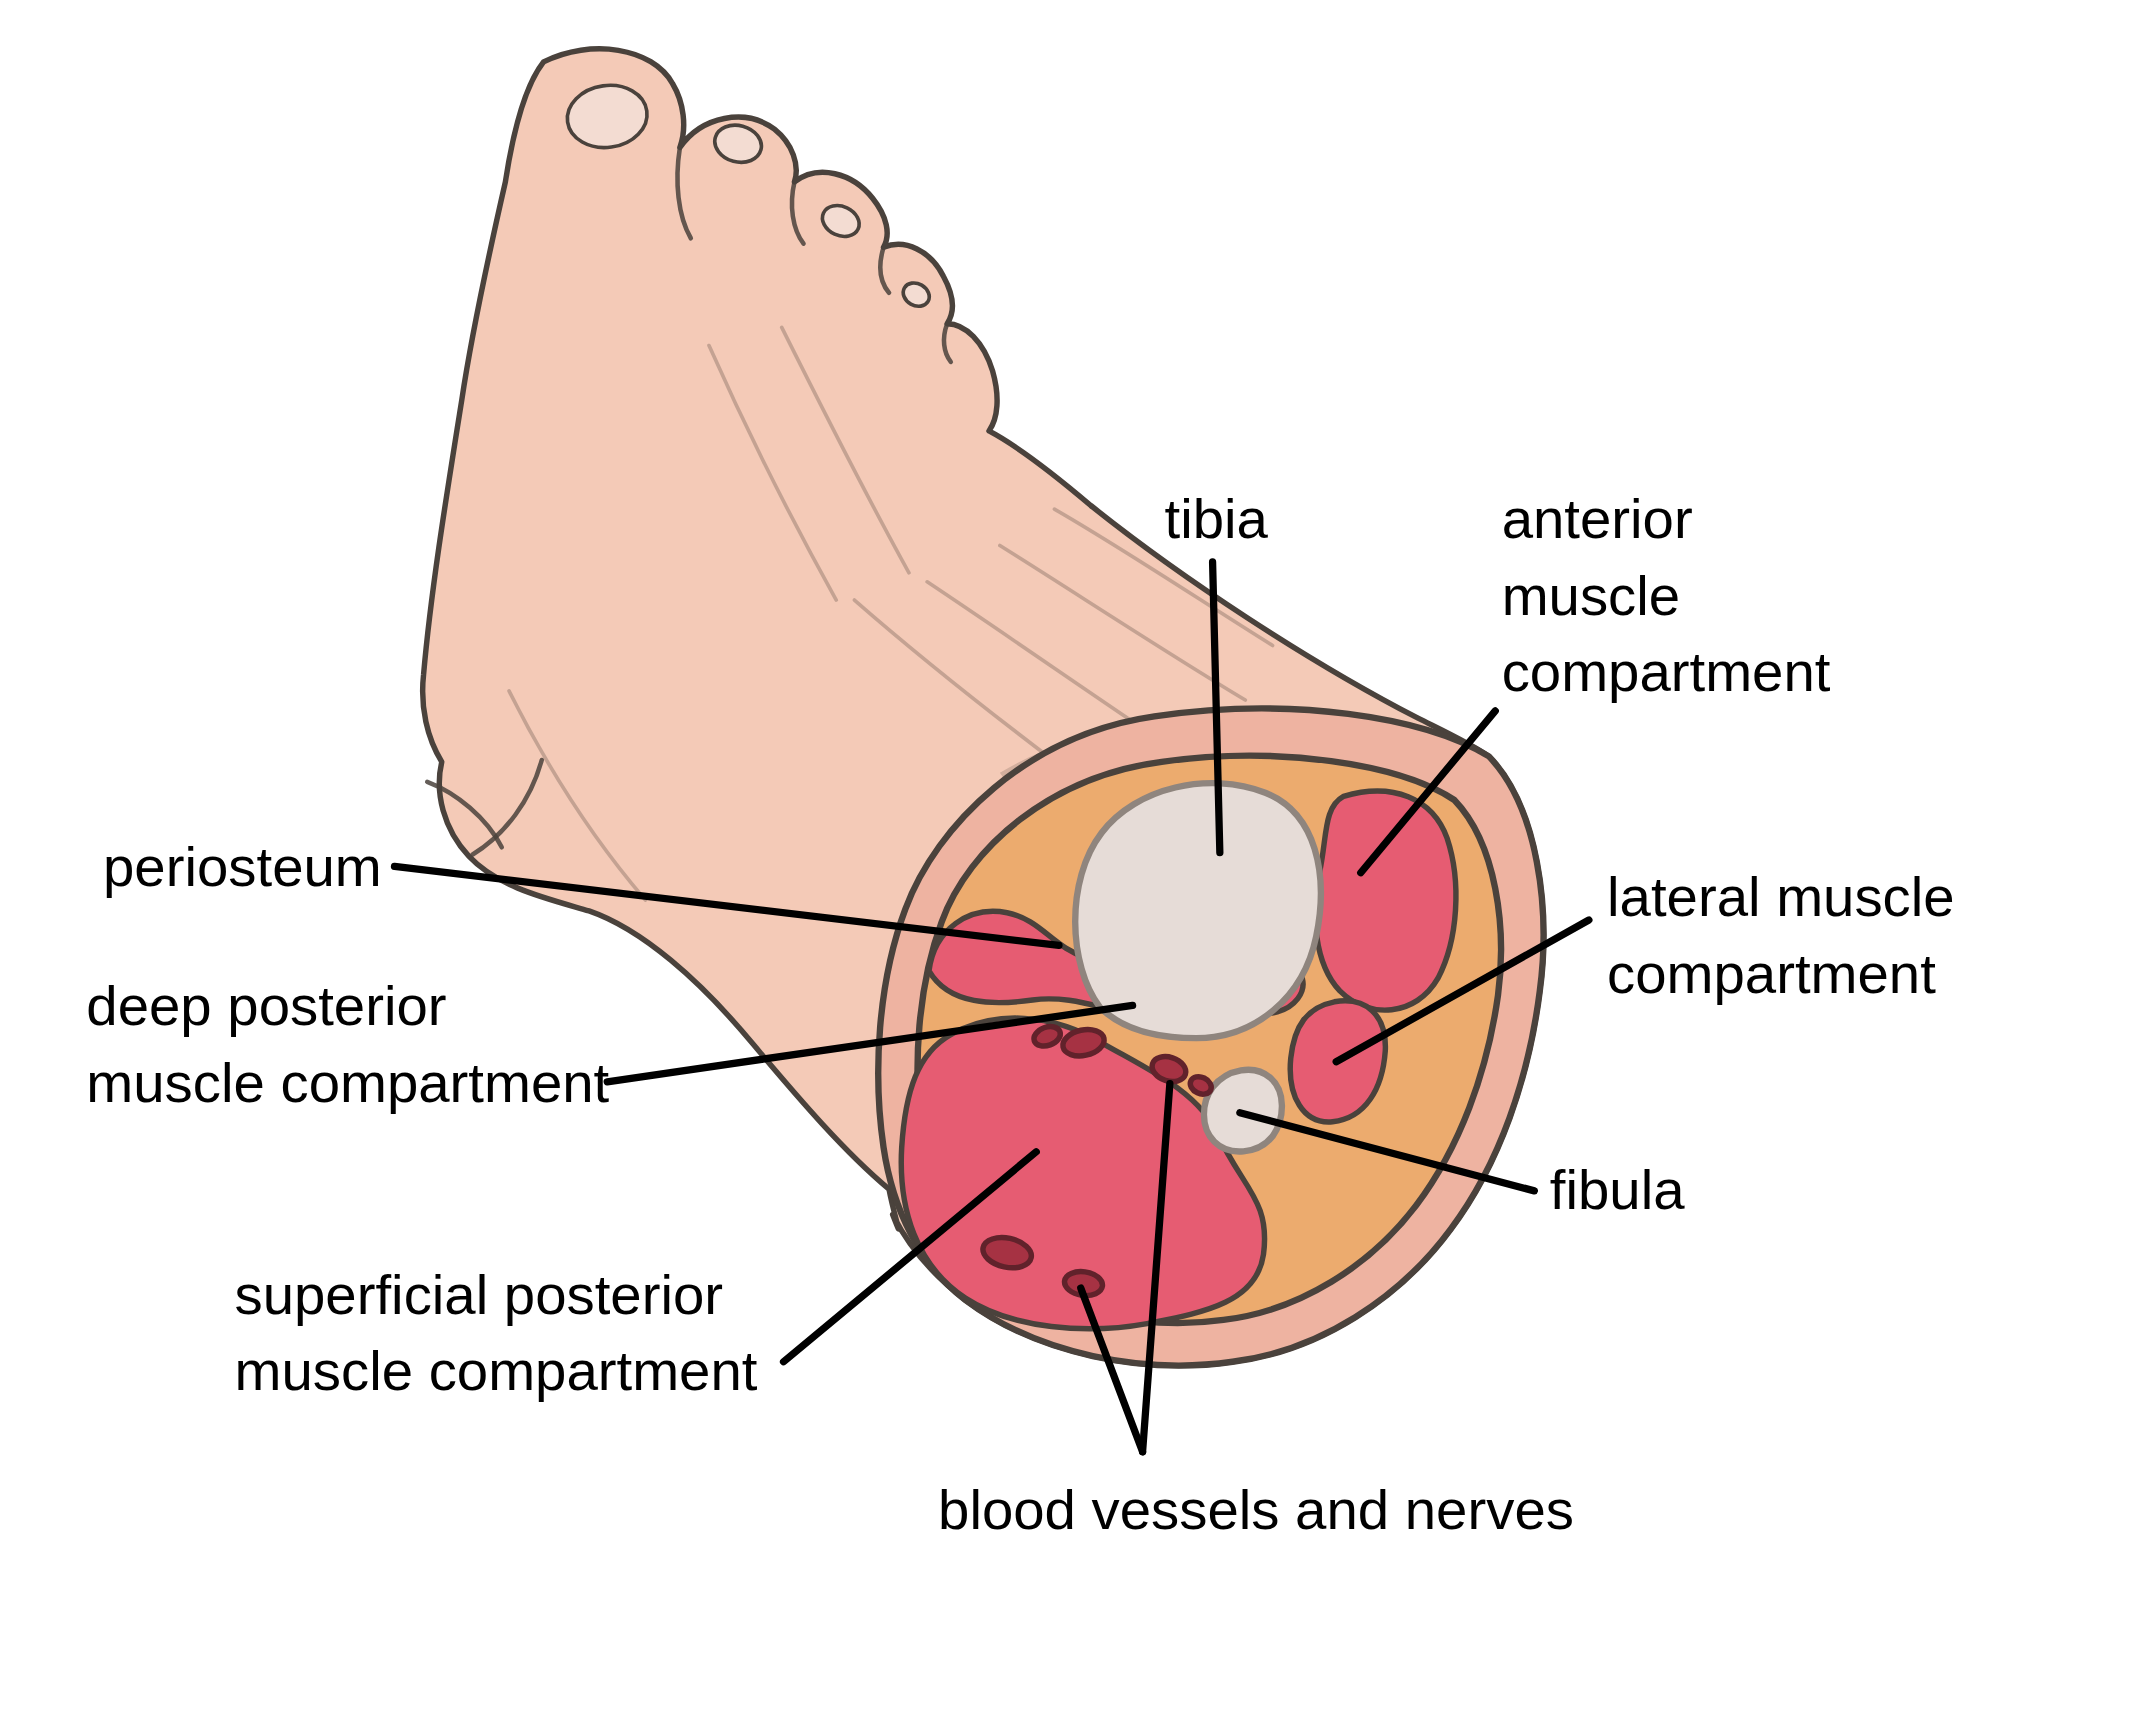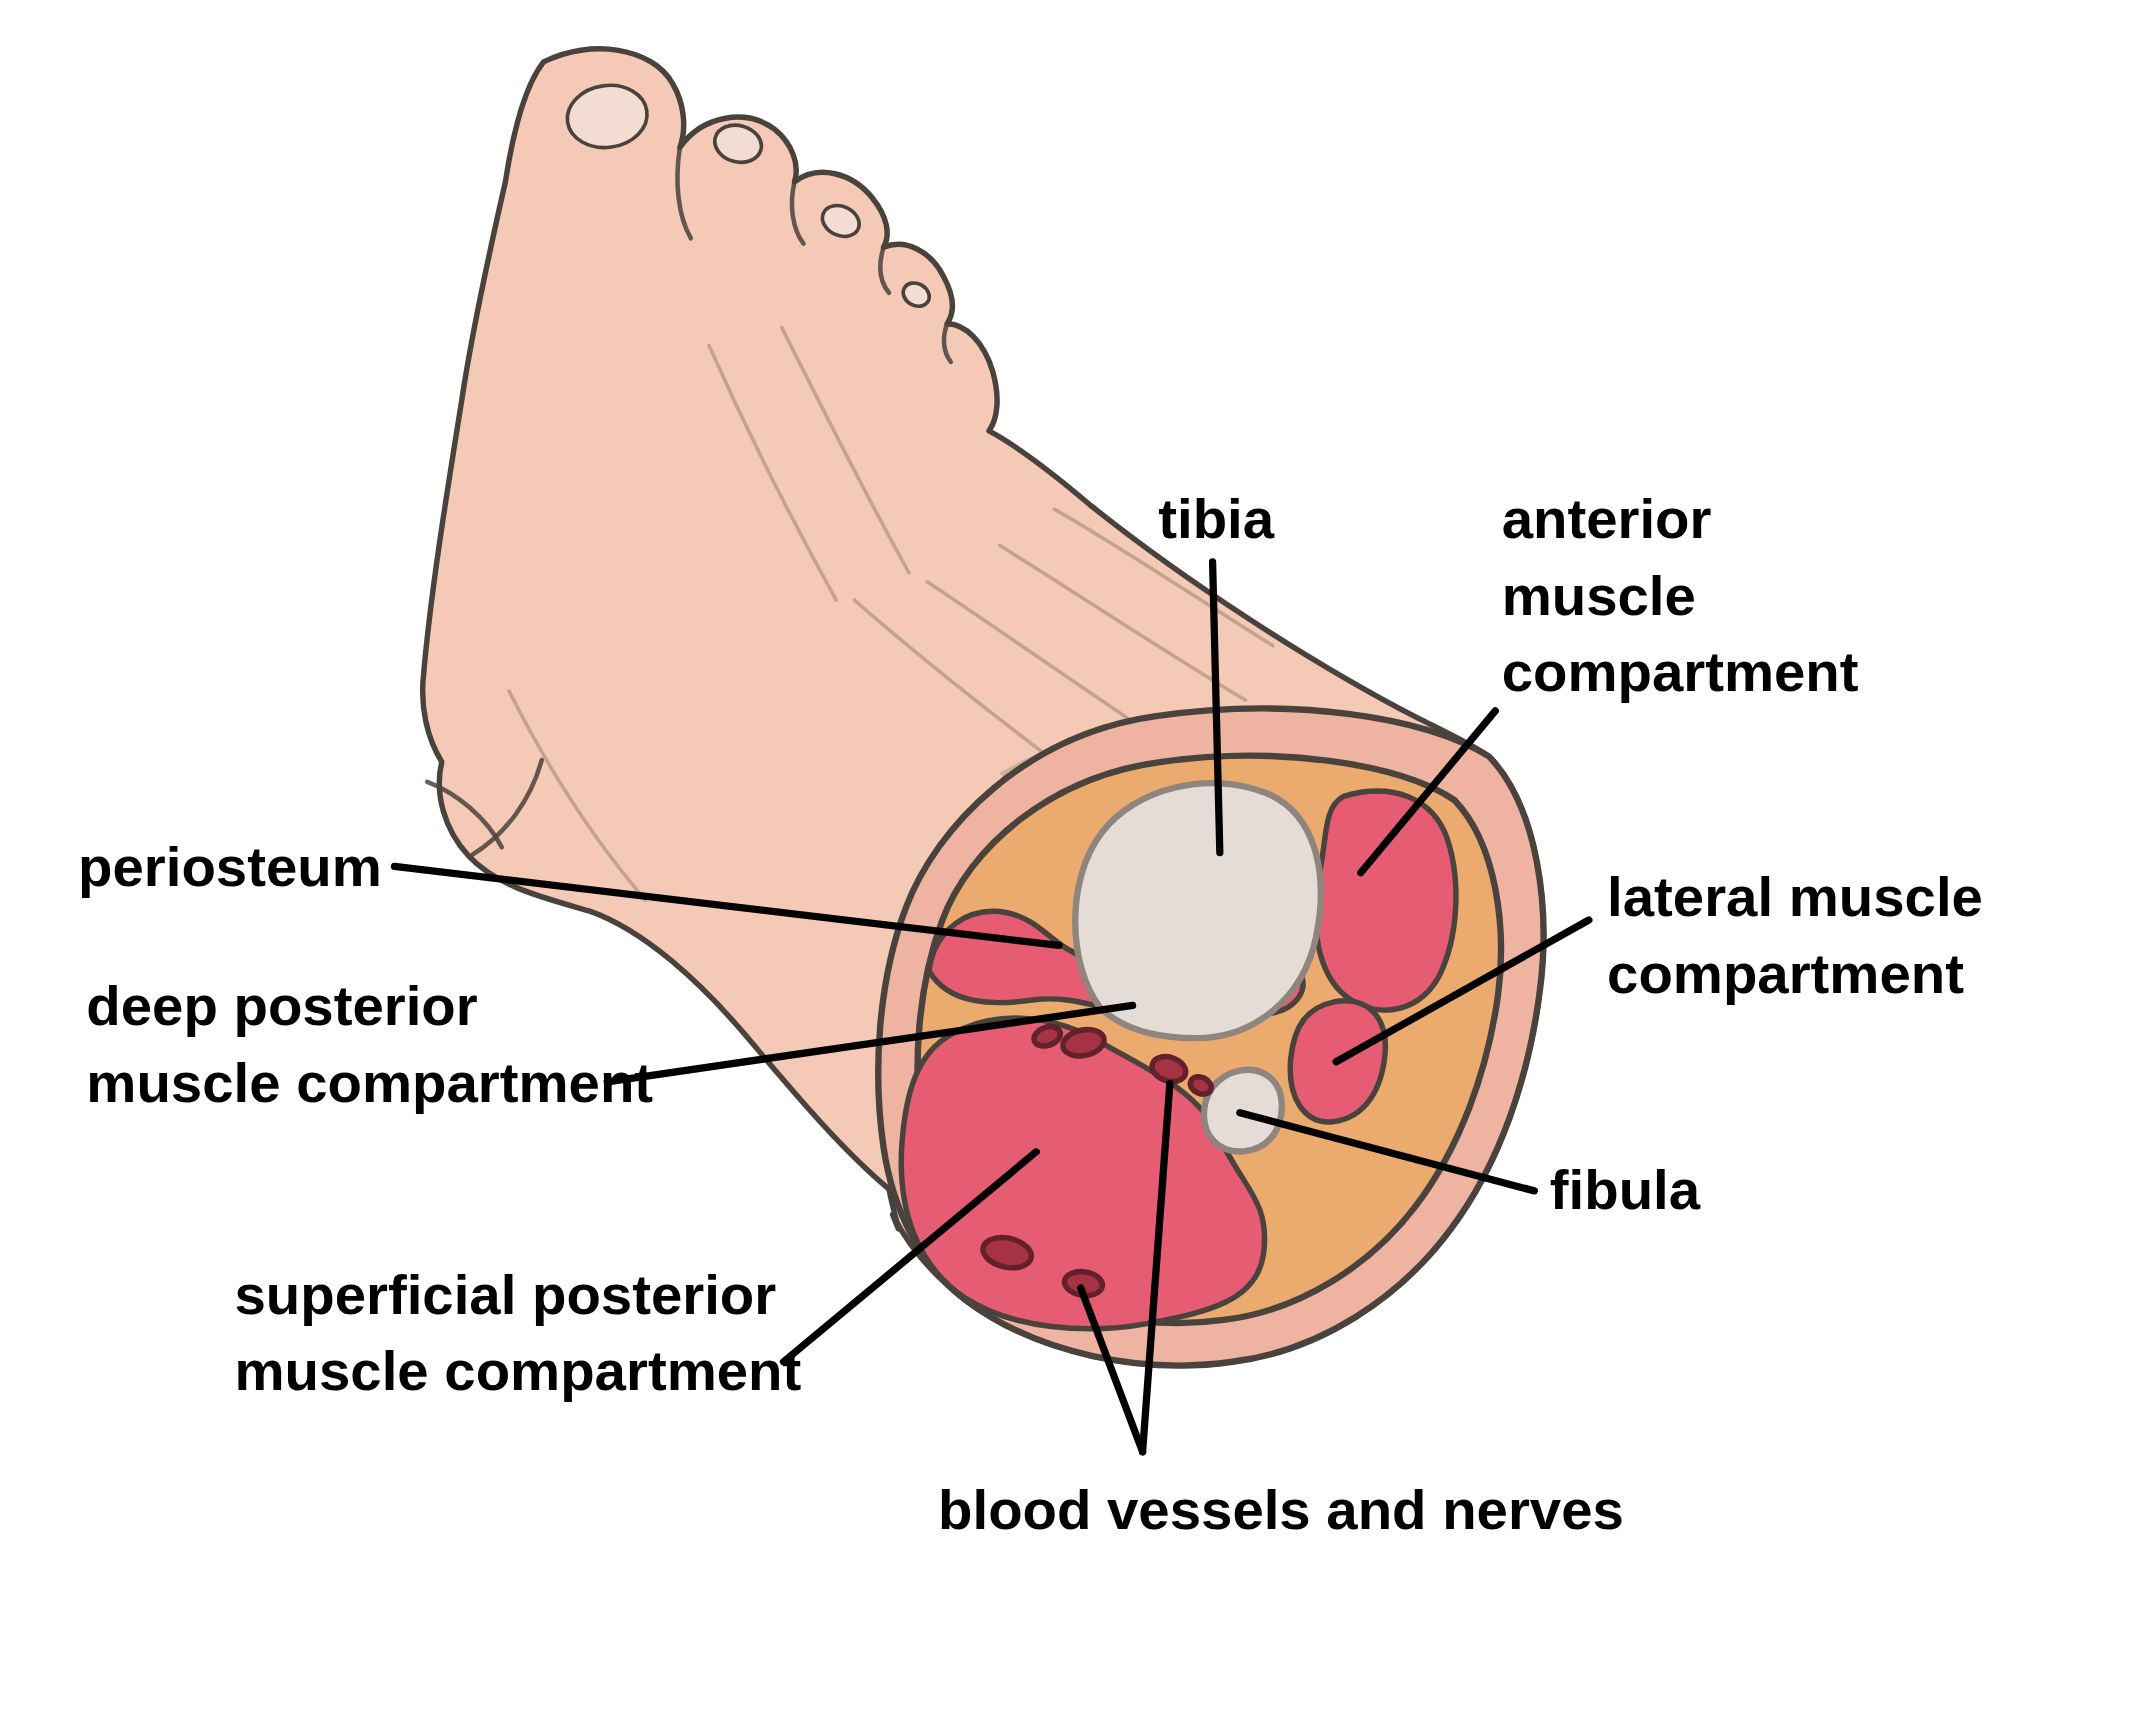--- a/index.html
+++ b/index.html
@@ -1,16 +1,16 @@
 <!DOCTYPE html>
 <html style="--background: #ffffff; --skin: #f4cab7; --skin_shadow: #9c8274; --outline: #4a423c; --cut_skin: #eeb3a1; --fat: #ecab6e; --muscle: #e65c72; --bone: #e6dcd7; --bone_outline: #8f857e; --vessel: #a63243; --vessel_outline: #61222b; --nail: #f3dcd2; --label: #000000; --leader: #000000;font-size:14.5px"><head>
 <meta charset="utf-8">
 <style>
   html,body{margin:0;padding:0;background:#fff;}
-  .stage{width:2147px;height:1720px;position:relative;background:var(--background,#fff);overflow:hidden;font-weight:bold;}
+  .stage{width:2147px;height:1720px;position:relative;background:var(--background,#fff);overflow:hidden;}
   svg{display:block;width:100%;height:100%;}
   .skin{fill:var(--skin);stroke:var(--outline);stroke-width:6;stroke-linejoin:round;}
   .cutskin{fill:var(--cut_skin);stroke:var(--outline);stroke-width:7;stroke-linejoin:round;}
   .fat{fill:var(--fat);stroke:var(--outline);stroke-width:7;stroke-linejoin:round;}
   .muscle{fill:var(--muscle);stroke:var(--outline);stroke-width:6;stroke-linejoin:round;}
   .bone{fill:var(--bone);stroke:var(--bone_outline);stroke-width:7;stroke-linejoin:round;}
   .vessel{fill:var(--vessel);stroke:var(--vessel_outline);stroke-width:6;}
   .nail{fill:var(--nail);stroke:var(--outline);stroke-width:4;}
   .crease{fill:none;stroke:var(--outline);stroke-width:5;stroke-linecap:round;opacity:.85;}
   .hatch{fill:none;stroke:var(--skin_shadow);stroke-width:4;stroke-linecap:round;opacity:.55;}

